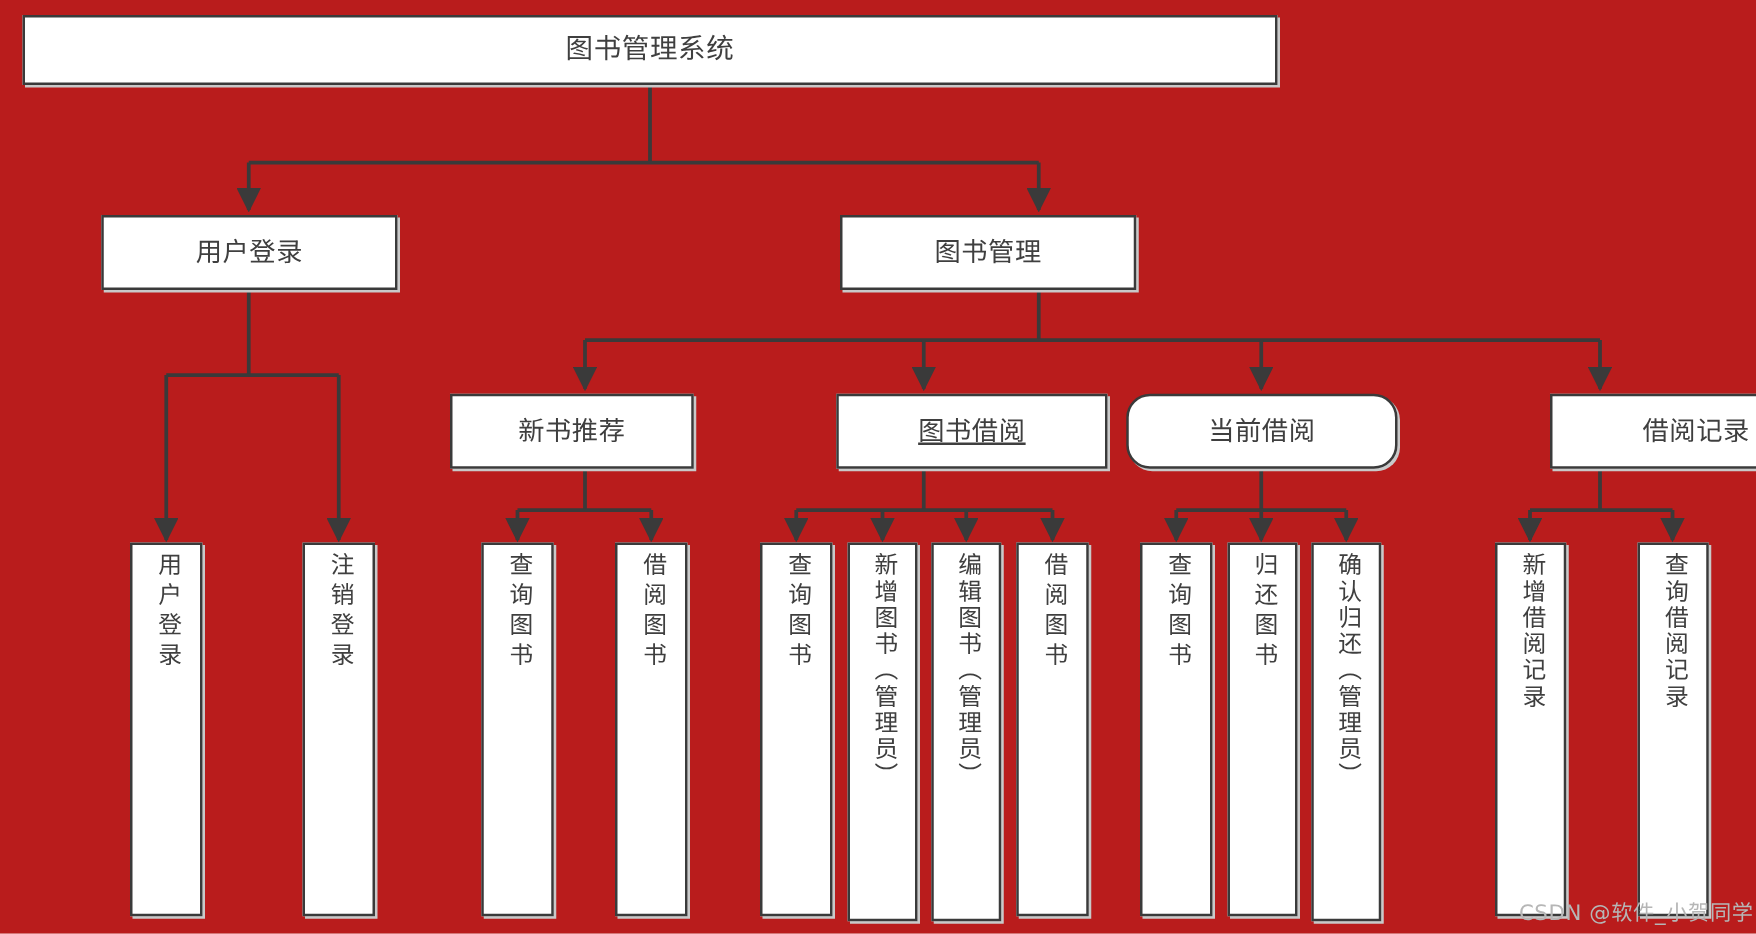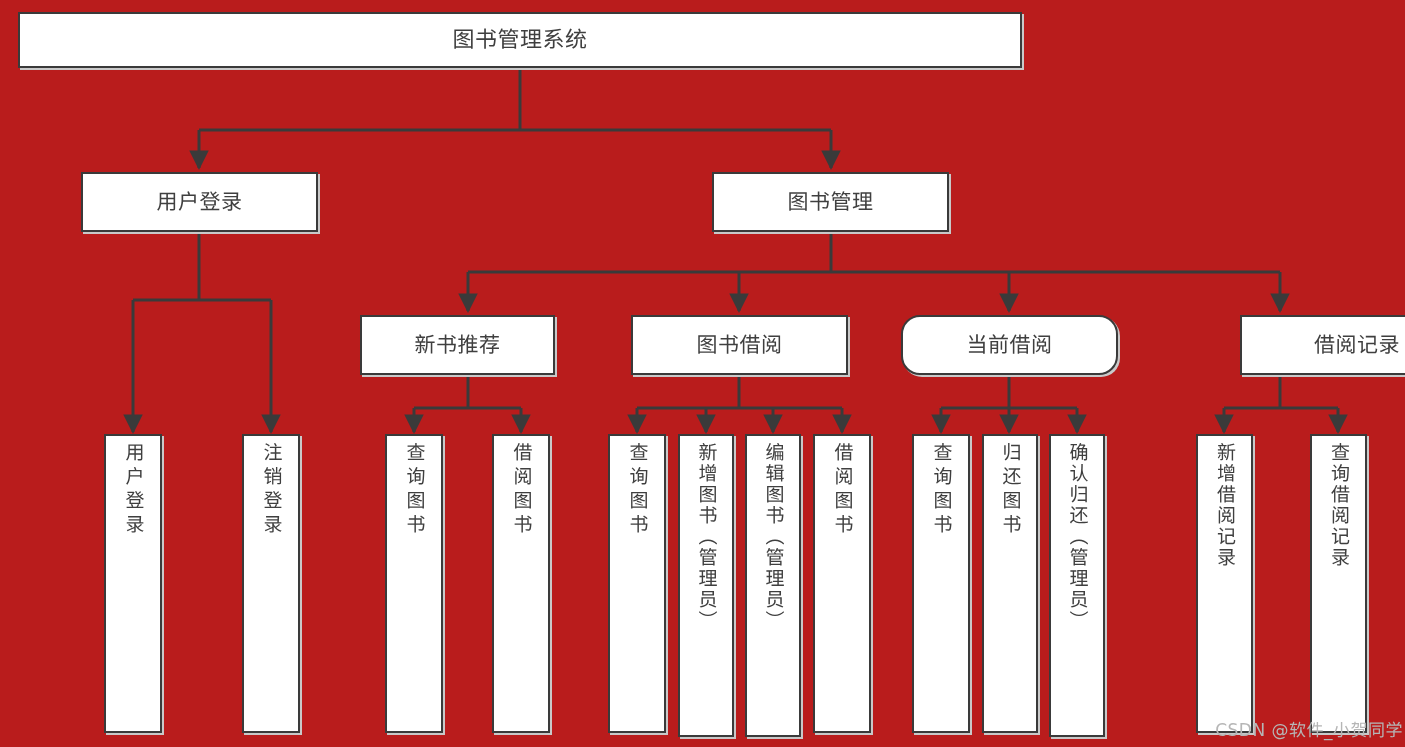--- a/index.html
+++ b/index.html
@@ -138,28 +138,28 @@
     </g>
   </svg>
 
   <div class="node horiz root" style="left:18px; top:12px; width:1004px; height:56px;">
     <span class="label">图书管理系统</span>
   </div>
 
   <div class="node horiz" style="left:81px; top:172px; width:237px; height:60px;">
     <span class="label">用户登录</span>
   </div>
-  <div class="node horiz" style="left:712px; top:172px; width:237px; height:60px;">
+  <div class="node horiz" style="left:672px; top:172px; width:237px; height:60px;">
     <span class="label">图书管理</span>
   </div>
 
   <div class="node horiz" style="left:360px; top:315px; width:195px; height:60px;">
     <span class="label">新书推荐</span>
   </div>
-  <div class="node horiz" style="left:631px; top:315px; width:217px; height:60px;">
+  <div class="node horiz" style="left:669px; top:315px; width:217px; height:60px;text-decoration:underline;">
     <span class="label">图书借阅</span>
   </div>
   <div class="node horiz" style="left:901px; top:315px; width:217px; height:60px;border-radius:19px;">
     <span class="label">当前借阅</span>
   </div>
   <div class="node horiz" style="left:1240px; top:315px; width:234px; height:60px;">
     <span class="label">借阅记录</span>
   </div>
 
   <div class="node vert" style="left:104px; top:434px; width:58px; height:299px;">

